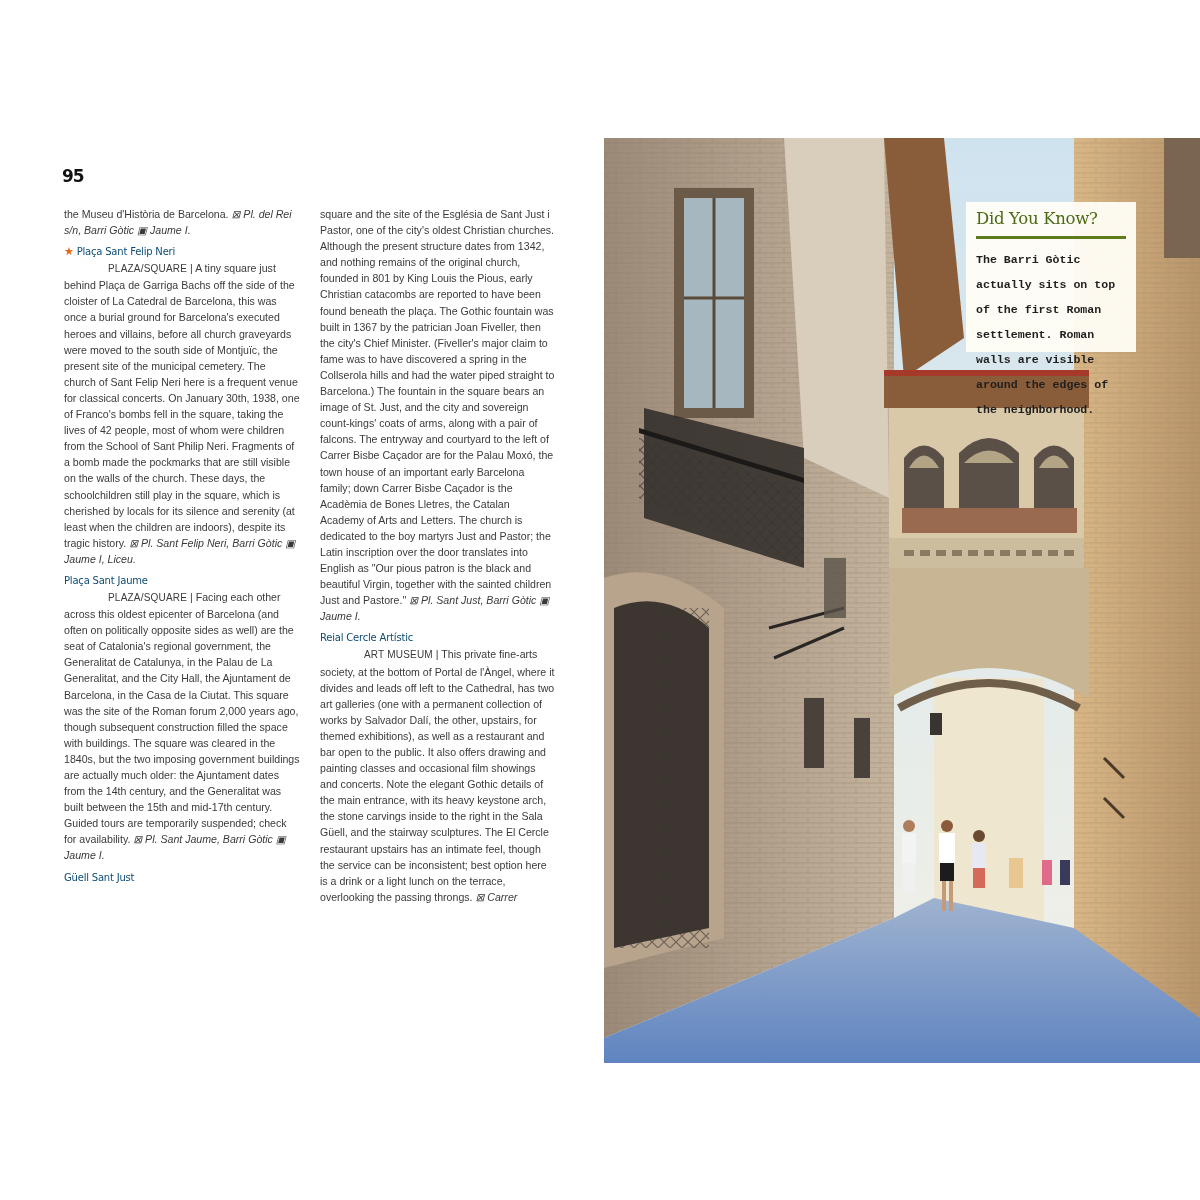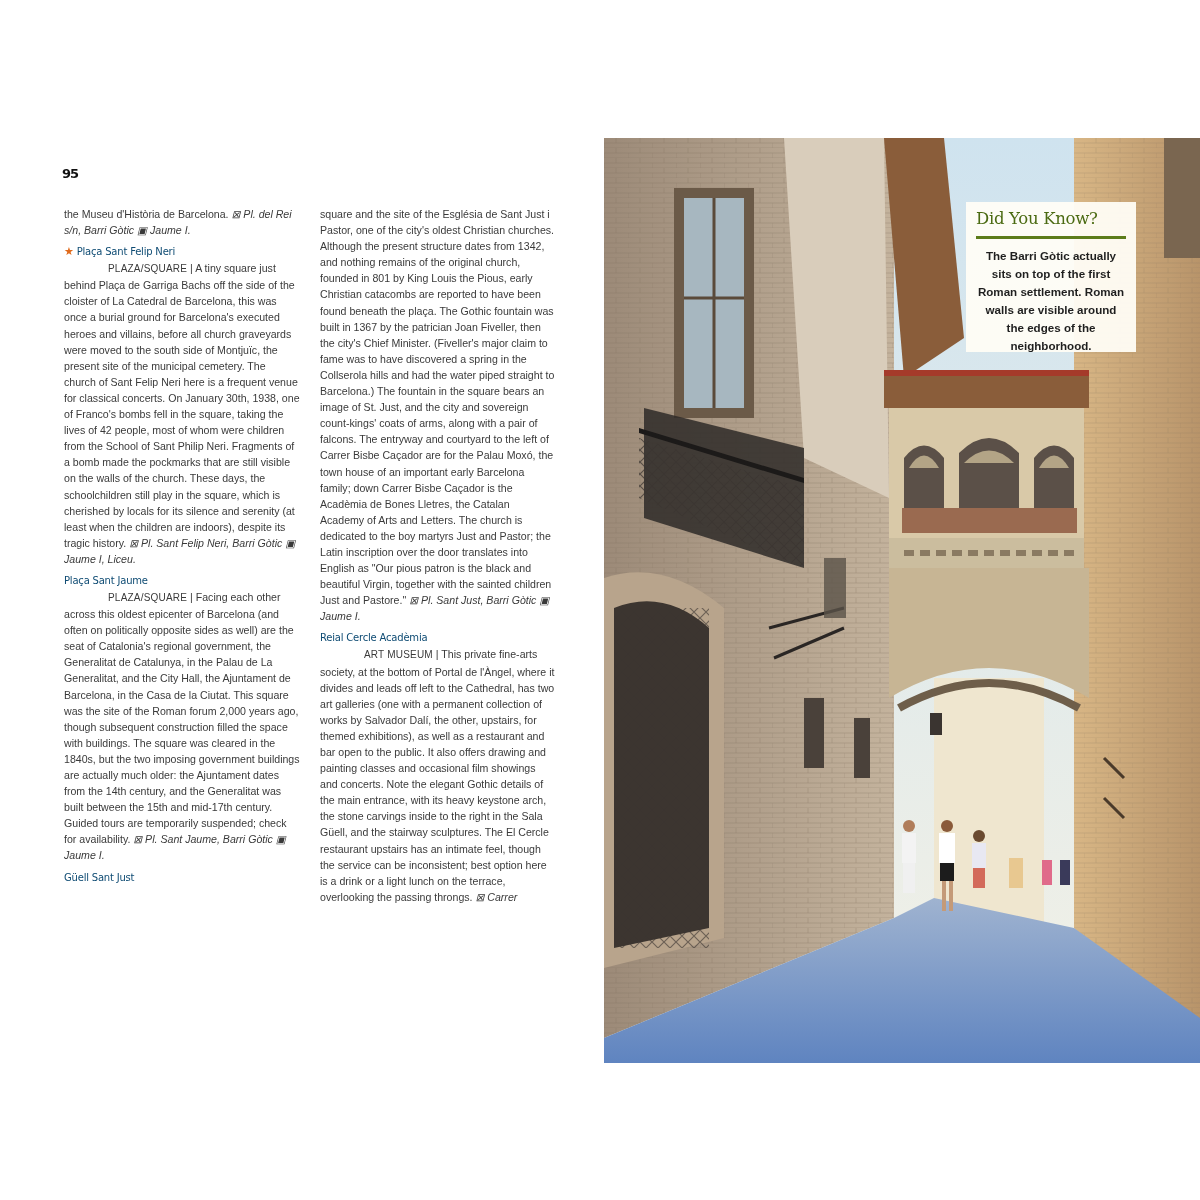--- a/index.html
+++ b/index.html
@@ -1,32 +1,32 @@
 <!DOCTYPE html>
 <html><head>
 <meta charset="utf-8">
 <style>
   html, body { margin:0; padding:0; background:#ffffff; }
   body { width:1200px; height:1200px; position:relative; overflow:hidden; font-family:"Liberation Sans", sans-serif; color:#2a2a2a; }
-  .page-num { position:absolute; left:62px; top:166px; font-family:"DejaVu Sans", sans-serif; font-weight:bold; font-size:13px; color:#111; letter-spacing:-1px; }
+  .page-num { position:absolute; left:62px; top:166px; font-family:"DejaVu Sans", sans-serif; font-weight:bold; font-size:17px; color:#111; letter-spacing:-1px; }
   .col { position:absolute; top:206px; width:236px; font-size:10.6px; line-height:16.1px; color:#3a3a3a; }
   .col-left { left:64px; }
   .col-mid { left:320px; }
   .col p { margin:0; }
   .entry { margin-top:6px; }
   .entry-title { font-family:"DejaVu Sans", sans-serif; font-weight:normal; font-size:10px; color:#0e4b73; line-height:16px; letter-spacing:-0.2px; }
   .star { color:#e06a1b; font-size:11px; margin-right:3px; }
   .cat { font-size:10px; letter-spacing:0.2px; text-transform:uppercase;margin-left:44px; }
   .addr { font-style:italic; }
   .photo { position:absolute; left:604px; top:138px; width:596px; height:925px; overflow:hidden; }
   .photo svg { display:block; }
   .dyk { position:absolute; left:966px; top:202px; width:170px; height:150px; background:rgba(255,253,246,0.95); box-sizing:border-box; padding:6px 10px 16px 10px; }
   .dyk-title { font-family:"DejaVu Serif", serif; font-size:16.5px; color:#4a6a12; line-height:22px; letter-spacing:-0.3px; }
   .dyk-rule { height:3px; background:#5c7c1a; margin:6px 0 8px 0; }
-  .dyk-body { font-family:Liberation Sans, sans-serif; font-size:11.6px; line-height:18px; color:#1f1f1f; font-weight:bold;text-align:center; }
+  .dyk-body { font-family:Liberation Mono, monospace; font-size:11.6px; line-height:25px; color:#1f1f1f; font-weight:bold; }
 </style>
 </head>
 <body>
 
 <div class="page-num">95</div>
 
 <div class="col col-left">
   <p><span>the Museu d'Història de Barcelona.</span> <span class="addr">⊠ Pl. del Rei s/n, Barri Gòtic ▣ Jaume I.</span></p>
 
   <div class="entry">
@@ -41,21 +41,21 @@
 
   <div class="entry">
     <div class="entry-title">Güell Sant Just</div>
   </div>
 </div>
 
 <div class="col col-mid">
   <p><span>square and the site of the Església de Sant Just i Pastor, one of the city's oldest Christian churches. Although the present structure dates from 1342, and nothing remains of the original church, founded in 801 by King Louis the Pious, early Christian catacombs are reported to have been found beneath the plaça. The Gothic fountain was built in 1367 by the patrician Joan Fiveller, then the city's Chief Minister. (Fiveller's major claim to fame was to have discovered a spring in the Collserola hills and had the water piped straight to Barcelona.) The fountain in the square bears an image of St. Just, and the city and sovereign count-kings' coats of arms, along with a pair of falcons. The entryway and courtyard to the left of Carrer Bisbe Caçador are for the Palau Moxó, the town house of an important early Barcelona family; down Carrer Bisbe Caçador is the Acadèmia de Bones Lletres, the Catalan Academy of Arts and Letters. The church is dedicated to the boy martyrs Just and Pastor; the Latin inscription over the door translates into English as "Our pious patron is the black and beautiful Virgin, together with the sainted children Just and Pastore."</span> <span class="addr">⊠ Pl. Sant Just, Barri Gòtic ▣ Jaume I.</span></p>
 
   <div class="entry">
-    <div class="entry-title">Reial Cercle Acadèmia</div>
+    <div class="entry-title">Reial Cercle Artístic</div>
     <p><span class="cat">ART MUSEUM</span><span> | </span><span>This private fine-arts society, at the bottom of Portal de l'Àngel, where it divides and leads off left to the Cathedral, has two art galleries (one with a permanent collection of works by Salvador Dalí, the other, upstairs, for themed exhibitions), as well as a restaurant and bar open to the public. It also offers drawing and painting classes and occasional film showings and concerts. Note the elegant Gothic details of the main entrance, with its heavy keystone arch, the stone carvings inside to the right in the Sala Güell, and the stairway sculptures. The El Cercle restaurant upstairs has an intimate feel, though the service can be inconsistent; best option here is a drink or a light lunch on the terrace, overlooking the passing throngs.</span> <span class="addr">⊠ Carrer</span></p>
   </div>
 </div>
 
 <div class="photo">
   <svg width="596" height="925" viewBox="0 0 596 925">
     <defs>
       <linearGradient id="sky" x1="0" y1="0" x2="0" y2="1">
         <stop offset="0" stop-color="#cfe3ef"></stop>
         <stop offset="1" stop-color="#f3f1e6"></stop>

